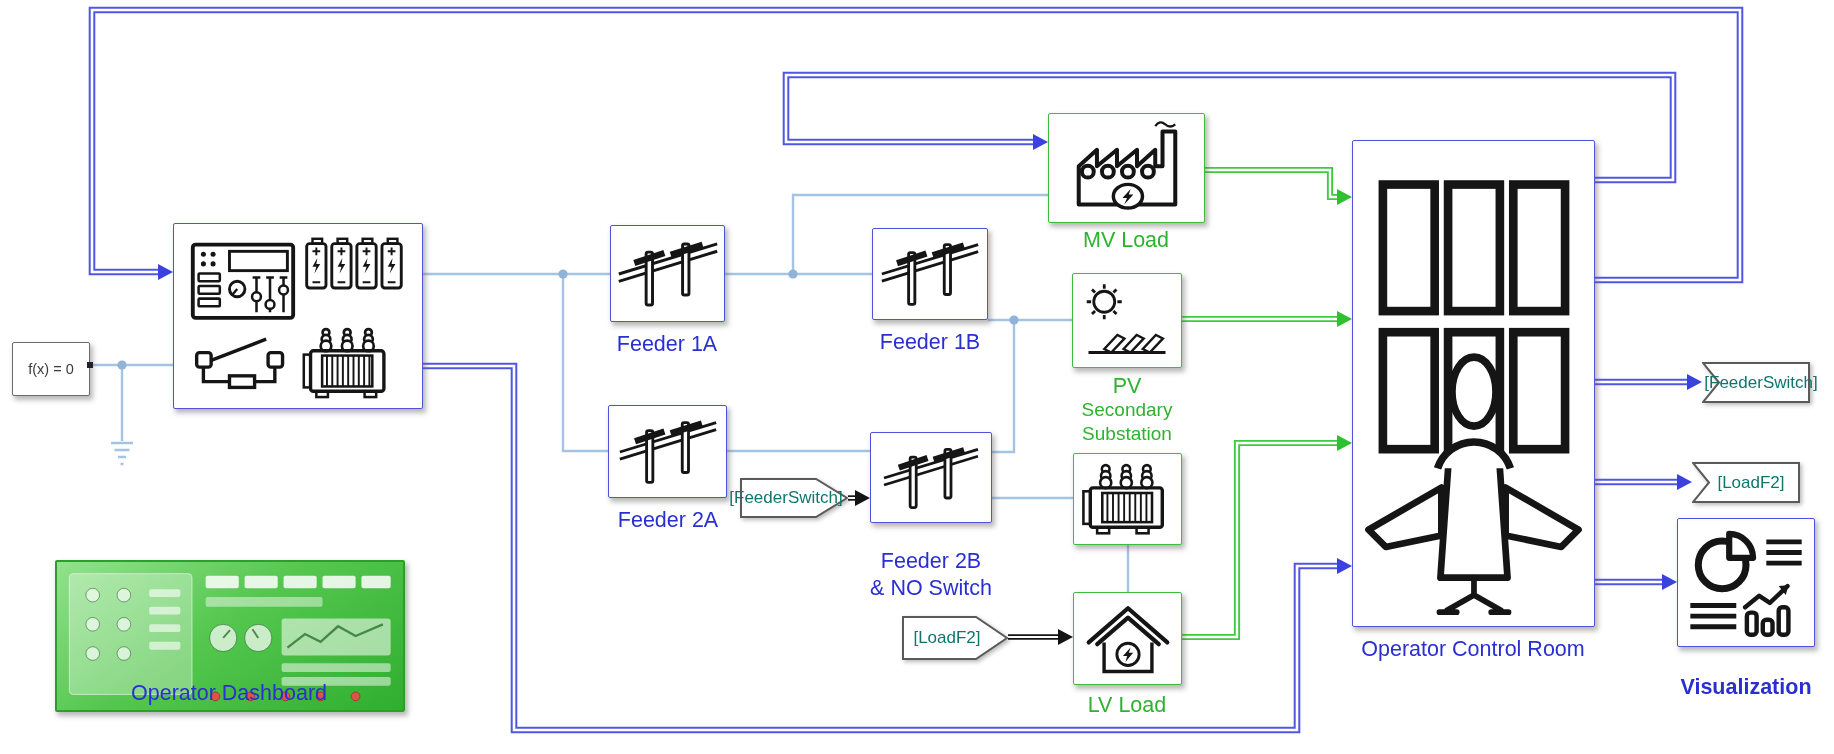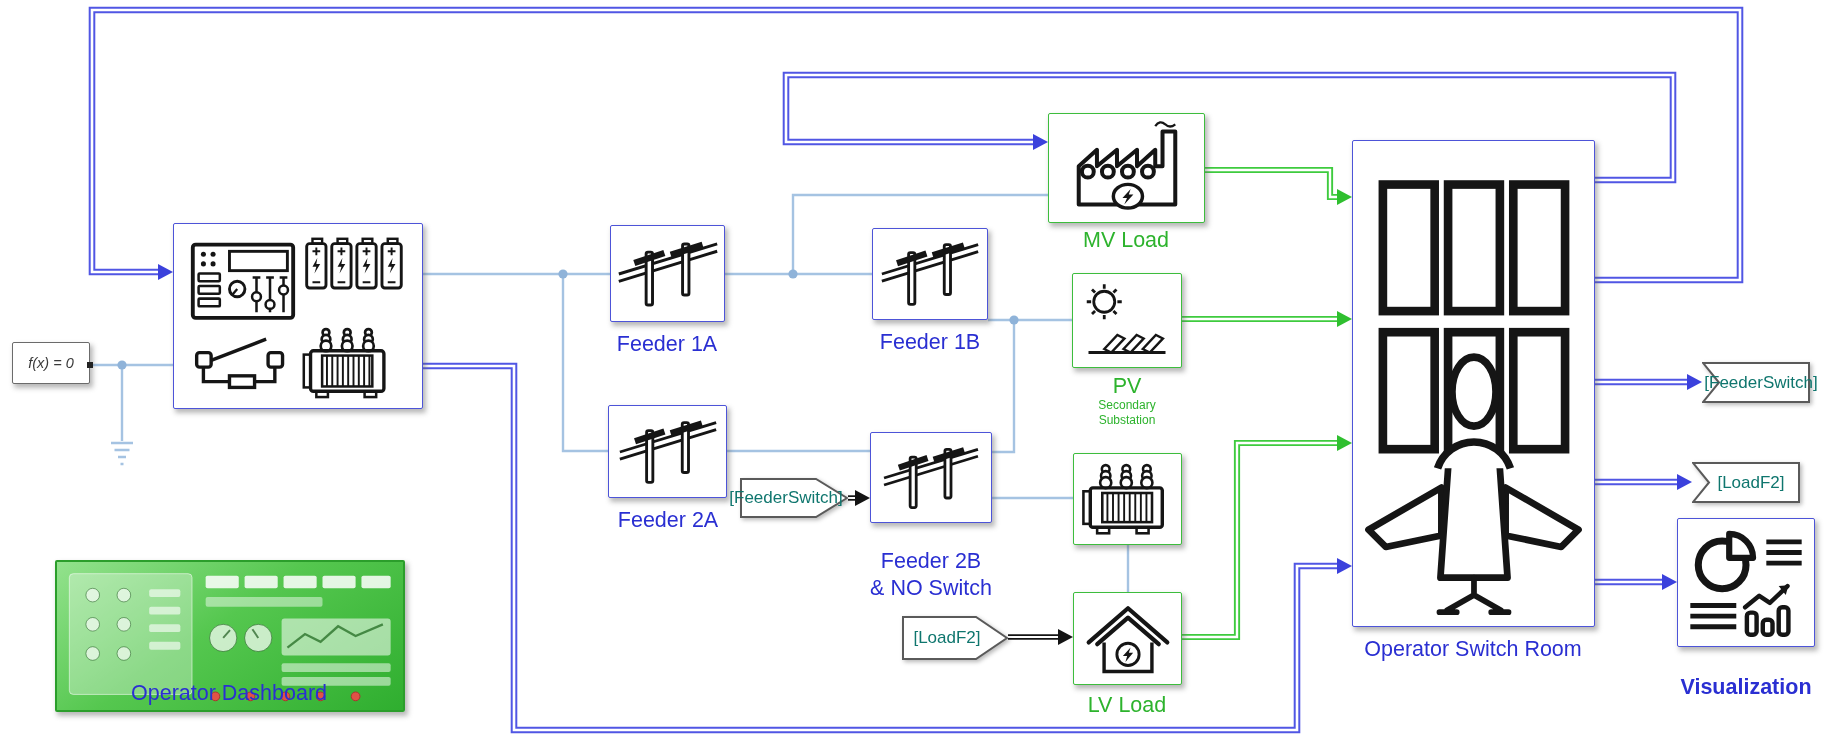--- a/index.html
+++ b/index.html
@@ -18,21 +18,21 @@
   .block{position:absolute;background:#fff;border:1.7px solid #4d54d8;border-radius:2px;
          box-shadow:2.5px 3.5px 5px rgba(100,100,100,.45);display:flex;align-items:center;
          justify-content:center;z-index:2;box-sizing:border-box;}
   .block.green{border-color:#3dbd3d;}
   .block.gray{border-color:#6b6b6b;border-width:1.6px;}
   .block svg{display:block;}
   .lbl{position:absolute;transform:translateX(-50%);z-index:3;text-align:center;
        white-space:pre-line;line-height:1.24;}
   .lbl.blue{color:#2a2fd2;font-size:21.5px;}
   .lbl.green{color:#2db32d;font-size:21.5px;}
-  .lbl.green.small{font-size:12px;}
+  .lbl.green.small{font-size:19px;}
   .solver-text{color:#3a3a3a;font-size:14.5px;}
   .port{position:absolute;width:6px;height:6px;background:#222;z-index:3;}
   .tag{position:absolute;z-index:2;}
   .tag svg{position:absolute;left:0;top:0;filter:drop-shadow(2px 2.5px 2px rgba(0,0,0,.28));}
   .tag .tag-text{position:absolute;inset:0;display:flex;align-items:center;justify-content:center;
        color:#0f766e;font-size:17px;z-index:2;}
   .tag.from .tag-text{padding-right:16px;}
   .tag.goto .tag-text{padding-left:10px;}
   .tagshape{fill:#ffffff;stroke:#5a5a5a;stroke-width:2;}
   .dash{background:linear-gradient(145deg,#93e28d 0%,#55c74f 45%,#2fae2f 100%);
@@ -132,21 +132,21 @@
       </g>
       <g>
         <path d="M122 365 V441 M111 443 H133 M114.5 450 H129.5 M118 457 H126 M120.5 464 H123.5" class="lb-o"></path>
       </g>
       <circle cx="122" cy="365" r="4.6" class="jdot"></circle>
       <circle cx="563" cy="274" r="4.6" class="jdot"></circle>
       <circle cx="793" cy="274" r="4.6" class="jdot"></circle>
       <circle cx="1014" cy="320" r="4.6" class="jdot"></circle>
     </svg>
 
-  <div class="block gray" style="left:12px;top:342px;width:78px;height:42px;font-style:italic;">
+  <div class="block gray" style="left:12px;top:342px;width:78px;height:54px;">
     <span class="solver-text">f(x) = 0</span>
   </div>
   <div class="port" style="left:87px;top:362px;"></div>
 
   <div class="block" style="left:173px;top:223px;width:250px;height:186px;">
     <svg width="226" height="166" viewBox="0 0 230 172">
       <g class="ink" transform="translate(6,12)">
         <rect x="0" y="0" width="104" height="76" rx="3" stroke-width="4"></rect>
         <circle cx="11" cy="10" r="2.6" fill="#151515" stroke="none"></circle>
         <circle cx="21" cy="10" r="2.6" fill="#151515" stroke="none"></circle>
@@ -438,16 +438,16 @@
   <div class="lbl blue" style="left:667px;top:331px;">Feeder 1A</div>
   <div class="lbl blue" style="left:930px;top:329px;">Feeder 1B</div>
   <div class="lbl blue" style="left:668px;top:507px;">Feeder 2A</div>
   <div class="lbl blue" style="left:931px;top:548px;">Feeder 2B
 &amp; NO Switch</div>
   <div class="lbl green" style="left:1126px;top:227px;">MV Load</div>
   <div class="lbl green" style="left:1127px;top:373px;">PV</div>
   <div class="lbl green small" style="left:1127px;top:398px;">Secondary
 Substation</div>
   <div class="lbl green" style="left:1127px;top:692px;">LV Load</div>
-  <div class="lbl blue" style="left:1473px;top:636px;">Operator Switch Room</div>
+  <div class="lbl blue" style="left:1473px;top:636px;">Operator Control Room</div>
   <div class="lbl blue" style="left:1746px;top:674px;font-weight:bold;">Visualization</div>
   <div class="lbl blue" style="left:229px;top:680px;text-align:right;">Operator Dashboard</div>
 </div>
 
 </body></html>

